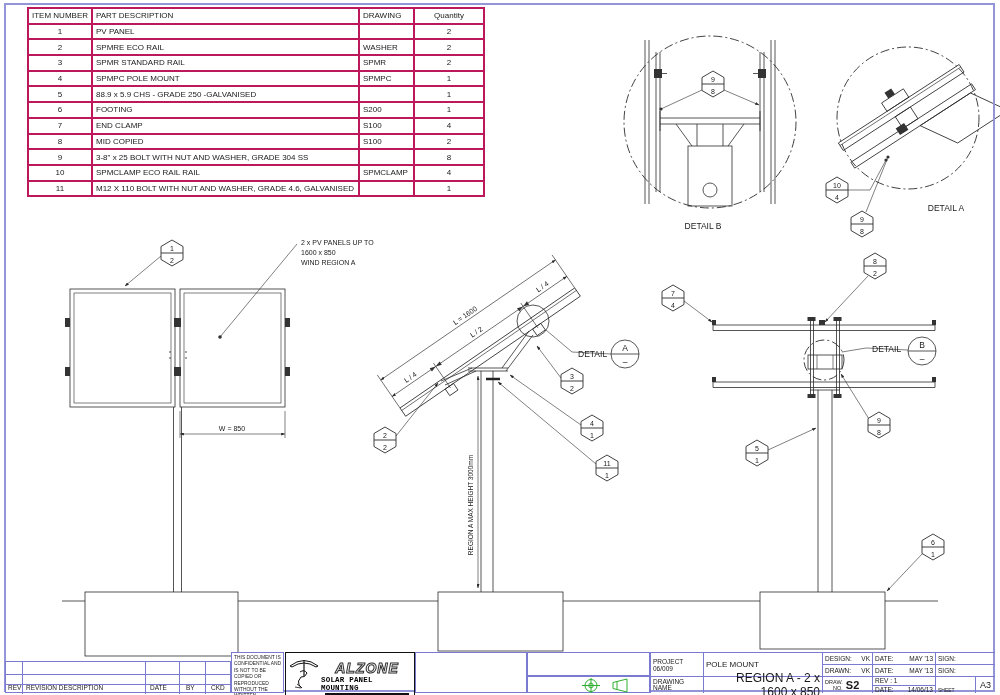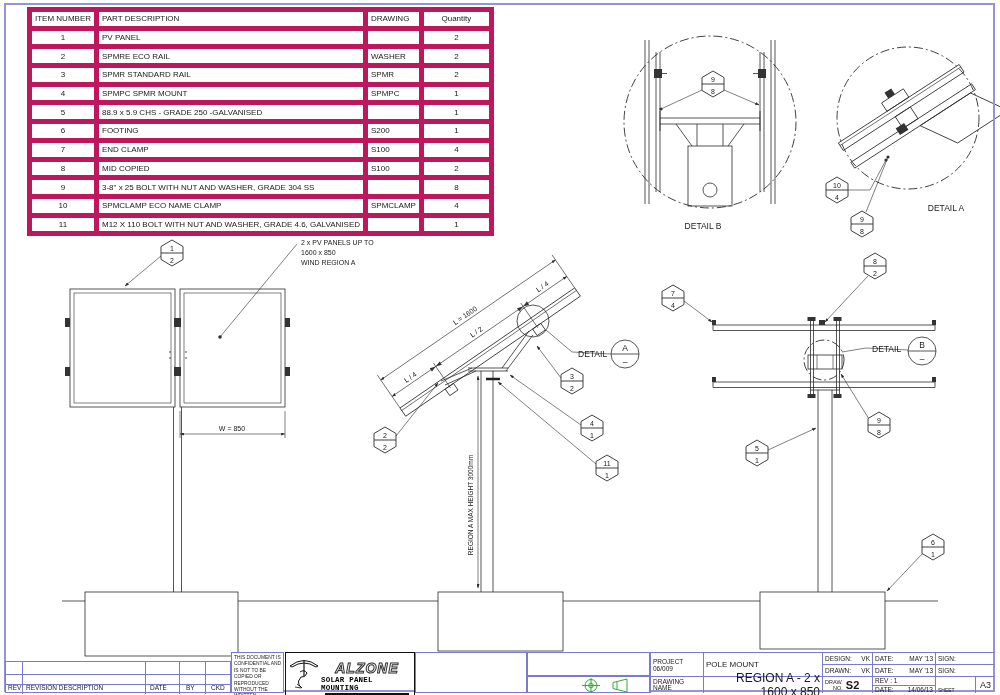--- a/index.html
+++ b/index.html
@@ -3,21 +3,21 @@
 <meta charset="utf-8">
 <style>
   html,body{margin:0;padding:0;}
   body{width:1000px;height:695px;position:relative;background:#fff;
        font-family:"Liberation Sans",sans-serif;color:#1a1a1a;overflow:hidden;}
   .abs{position:absolute;box-sizing:border-box;}
   
   #sheet-border{left:4px;top:3px;width:991px;height:689px;border:2px solid #9494d8;}
   
   #parts-table{left:27px;top:7px;border-collapse:collapse;table-layout:fixed;}
-  #parts-table td,#parts-table th{border:5px solid #be185d;font-size:8px;font-weight:400;
+  #parts-table td,#parts-table th{border:2px solid #be185d;font-size:8px;font-weight:400;
       height:13.7px;padding:0 3px;white-space:nowrap;overflow:hidden;}
   #parts-table .c{text-align:center;}
   #parts-table .l{text-align:left;}
   
   .bcell{border:1px solid #7a7ad0;background:#fff;}
   #rev-table{left:5px;top:661px;width:226px;height:32px;}
   #rev-table .rrow{position:absolute;left:0;width:226px;border-top:1px solid #7a7ad0;}
   #rev-table .rcol{position:absolute;top:0;height:32px;border-left:1px solid #7a7ad0;}
   .rev-label{position:absolute;bottom:1px;font-size:6.5px;}
   #confid{left:231px;top:652px;width:53px;height:41px;font-size:4.9px;line-height:1.3;
@@ -363,21 +363,21 @@
         <td class="c">2</td>
       </tr>
       <tr>
         <td class="c">3</td>
         <td class="l">SPMR STANDARD RAIL</td>
         <td class="l">SPMR</td>
         <td class="c">2</td>
       </tr>
       <tr>
         <td class="c">4</td>
-        <td class="l">SPMPC SPMR MOUNT</td>
+        <td class="l">SPMPC POLE MOUNT</td>
         <td class="l">SPMPC</td>
         <td class="c">1</td>
       </tr>
       <tr>
         <td class="c">5</td>
         <td class="l">88.9 x 5.9 CHS - GRADE 250 -GALVANISED</td>
         <td class="l"></td>
         <td class="c">1</td>
       </tr>
       <tr>
@@ -399,21 +399,21 @@
         <td class="c">2</td>
       </tr>
       <tr>
         <td class="c">9</td>
         <td class="l">3-8" x 25 BOLT WITH NUT AND WASHER, GRADE 304 SS</td>
         <td class="l"></td>
         <td class="c">8</td>
       </tr>
       <tr>
         <td class="c">10</td>
-        <td class="l">SPMCLAMP ECO NAME CLAMP</td>
+        <td class="l">SPMCLAMP ECO RAIL RAIL</td>
         <td class="l">SPMCLAMP</td>
         <td class="c">4</td>
       </tr>
       <tr>
         <td class="c">11</td>
         <td class="l">M12 X 110 BOLT WITH NUT AND WASHER, GRADE 4.6, GALVANISED</td>
         <td class="l"></td>
         <td class="c">1</td>
       </tr>
     </tbody>

